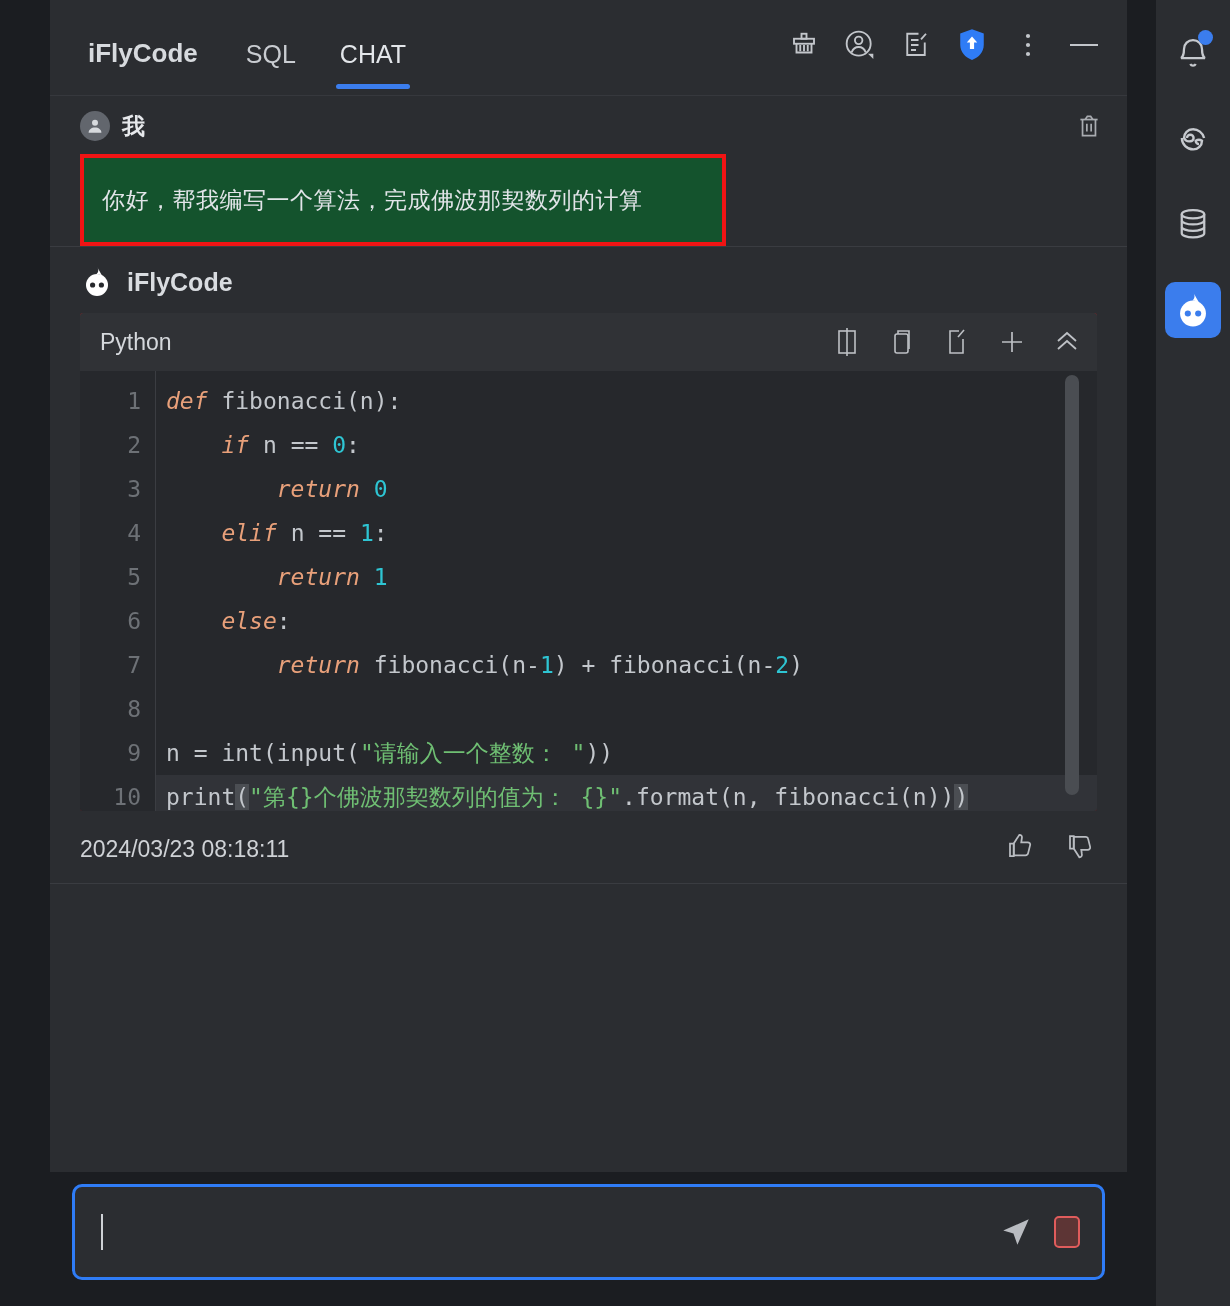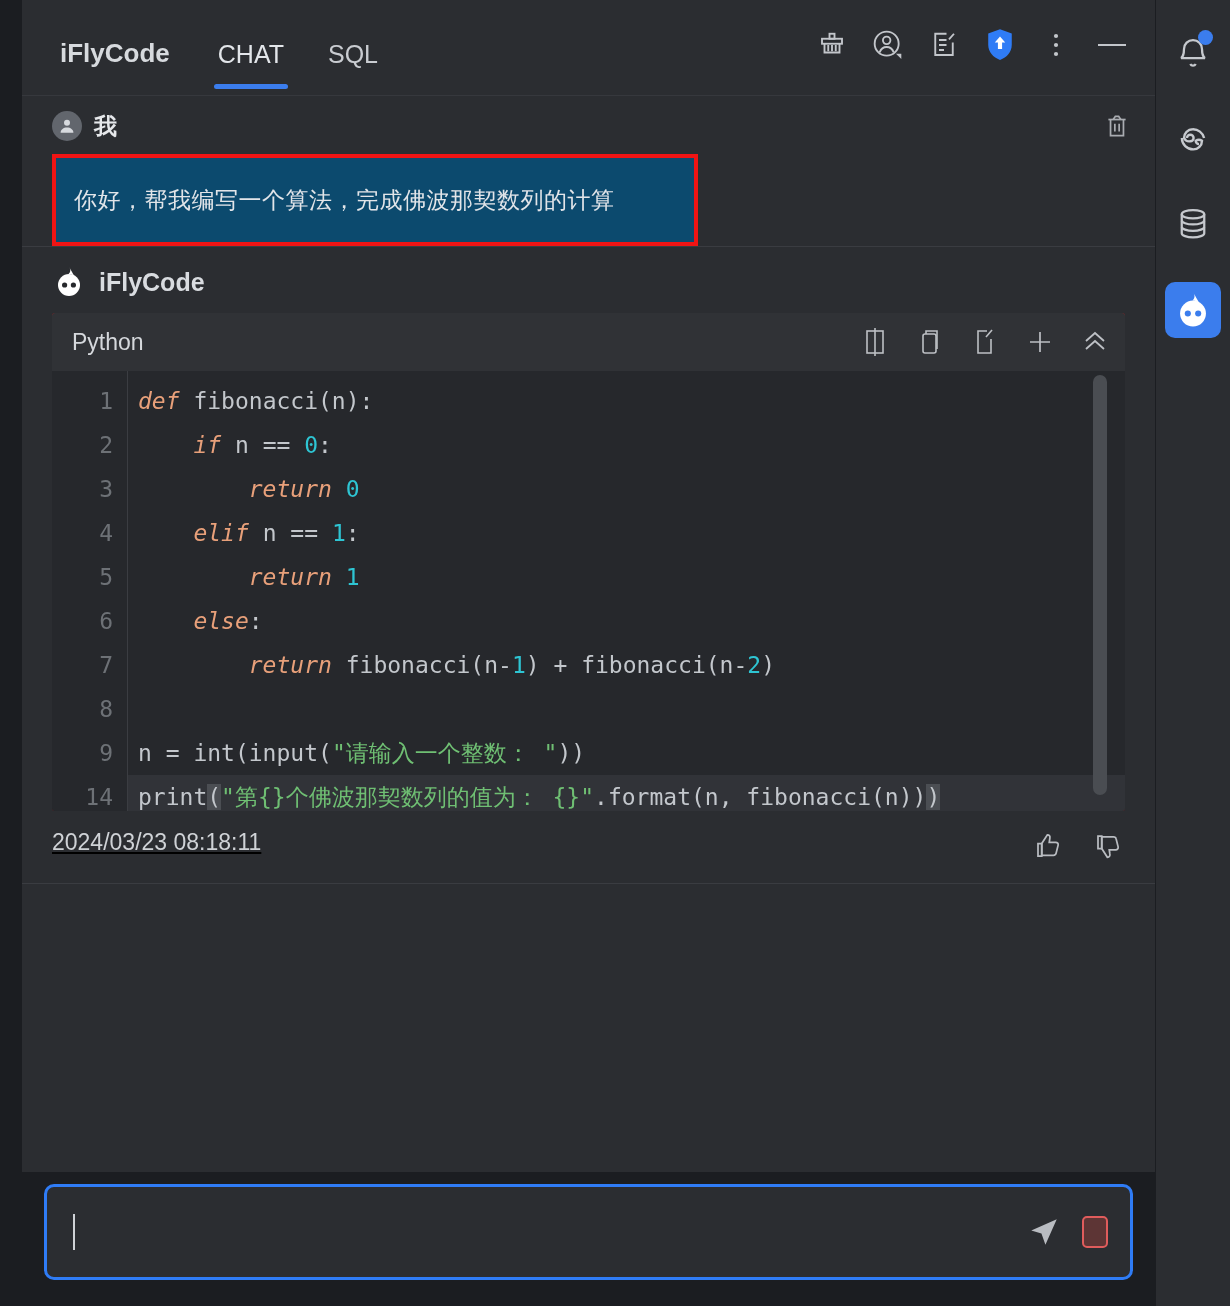--- a/index.html
+++ b/index.html
@@ -8,20 +8,21 @@
     width: 1230px; height: 1306px;
     background: #1b1d21;
     font-family: "Liberation Sans", "DejaVu Sans", sans-serif;
     overflow: hidden;
   }
   #app {
     position: relative;
     width: 1230px; height: 1306px;
     display: flex;
     background: #1b1d21;
+    gap: 28px;
   }
 
   
   .left-strip {
     width: 22px; height: 100%;
     background: #1b1d21;
     flex: 0 0 22px;
   }
 
   
@@ -131,21 +132,21 @@
     width: 32px; height: 32px;
     display: flex; align-items: center; justify-content: center;
     color: #a9acb1;
     cursor: pointer;
   }
   .user-bubble {
     margin: 6px 0 0 30px;
     width: 646px;
     min-height: 92px;
     border: 4px solid #f01414;
-    background: #0c4a6e;
+    background: #14532d;
     display: flex;
     align-items: center;
     padding: 0 18px;
   }
   .user-text {
     color: #e2e5e9;
     font-size: 23px;
     line-height: 1.5;
     letter-spacing: 0.5px;
   }
@@ -243,23 +244,22 @@
     position: absolute;
     top: 4px; right: 18px;
     width: 14px; height: 420px;
     background: #4a4d52;
     border-radius: 7px;
   }
 
   
   .msg-foot {
     display: flex;
-    align-items: flex-start;
+    align-items: flex-end;
     padding: 18px 30px 20px 30px;
-    text-decoration: underline;
   }
   .timestamp {
     color: #cfd2d6;
     font-size: 23px;
   }
   .foot-icons {
     margin-left: auto;
     display: flex;
     gap: 26px;
     color: #b9bcc1;
@@ -360,22 +360,22 @@
 
 <div id="app">
 
   <div class="left-strip"></div>
 
   <div class="main-panel">
 
     <div class="header">
       <div class="tabs">
         <div class="tab brand">iFlyCode</div>
+        <div class="tab">SQL</div>
         <div class="tab active">CHAT</div>
-        <div class="tab">SQL</div>
       </div>
 
       <div class="header-actions">
         <div class="hicon">
           <svg width="30" height="30" viewBox="0 0 24 24" fill="none" stroke="currentColor" stroke-width="1.5">
             <rect x="10" y="3" width="4" height="4"></rect>
             <rect x="4" y="7" width="16" height="4"></rect>
             <path d="M6 11v7h12v-7"></path>
             <path d="M9 12v5M12 12v5M15 12v5"></path>
           </svg>
@@ -495,21 +495,21 @@
             <div class="gutter">
                 <div>1</div>
                 <div>2</div>
                 <div>3</div>
                 <div>4</div>
                 <div>5</div>
                 <div>6</div>
                 <div>7</div>
                 <div>8</div>
                 <div>9</div>
-                <div>14</div>
+                <div>10</div>
               </div>
             <div class="code-lines"><div class="ln"><span class="kw">def </span><span class="plain">fibonacci(n):</span></div><div class="ln"><span class="kw">    if</span><span class="plain"> n == </span><span class="num">0</span><span class="plain">:</span></div><div class="ln"><span class="kw">        return </span><span class="num">0</span></div><div class="ln"><span class="kw">    elif</span><span class="plain"> n == </span><span class="num">1</span><span class="plain">:</span></div><div class="ln"><span class="kw">        return </span><span class="num">1</span></div><div class="ln"><span class="kw">    else</span><span class="plain">:</span></div><div class="ln"><span class="kw">        return </span><span class="plain">fibonacci(n-</span><span class="num">1</span><span class="plain">) + fibonacci(n-</span><span class="num">2</span><span class="plain">)</span></div><div class="ln"><span class="plain"></span></div><div class="ln"><span class="plain">n = int(input(</span><span class="str">"请输入一个整数： "</span><span class="plain">))</span></div><div class="ln current"><span class="plain">print</span><span class="brk">(</span><span class="str">"第{}个佛波那契数列的值为： {}"</span><span class="plain">.format(n, fibonacci(n))</span><span class="brk">)</span></div></div>
             <div class="code-scroll"></div>
           </div>
         </div>
 
         <div class="msg-foot">
           <div class="timestamp">2024/03/23 08:18:11</div>
           <div class="foot-icons">
             <div class="ficon">

